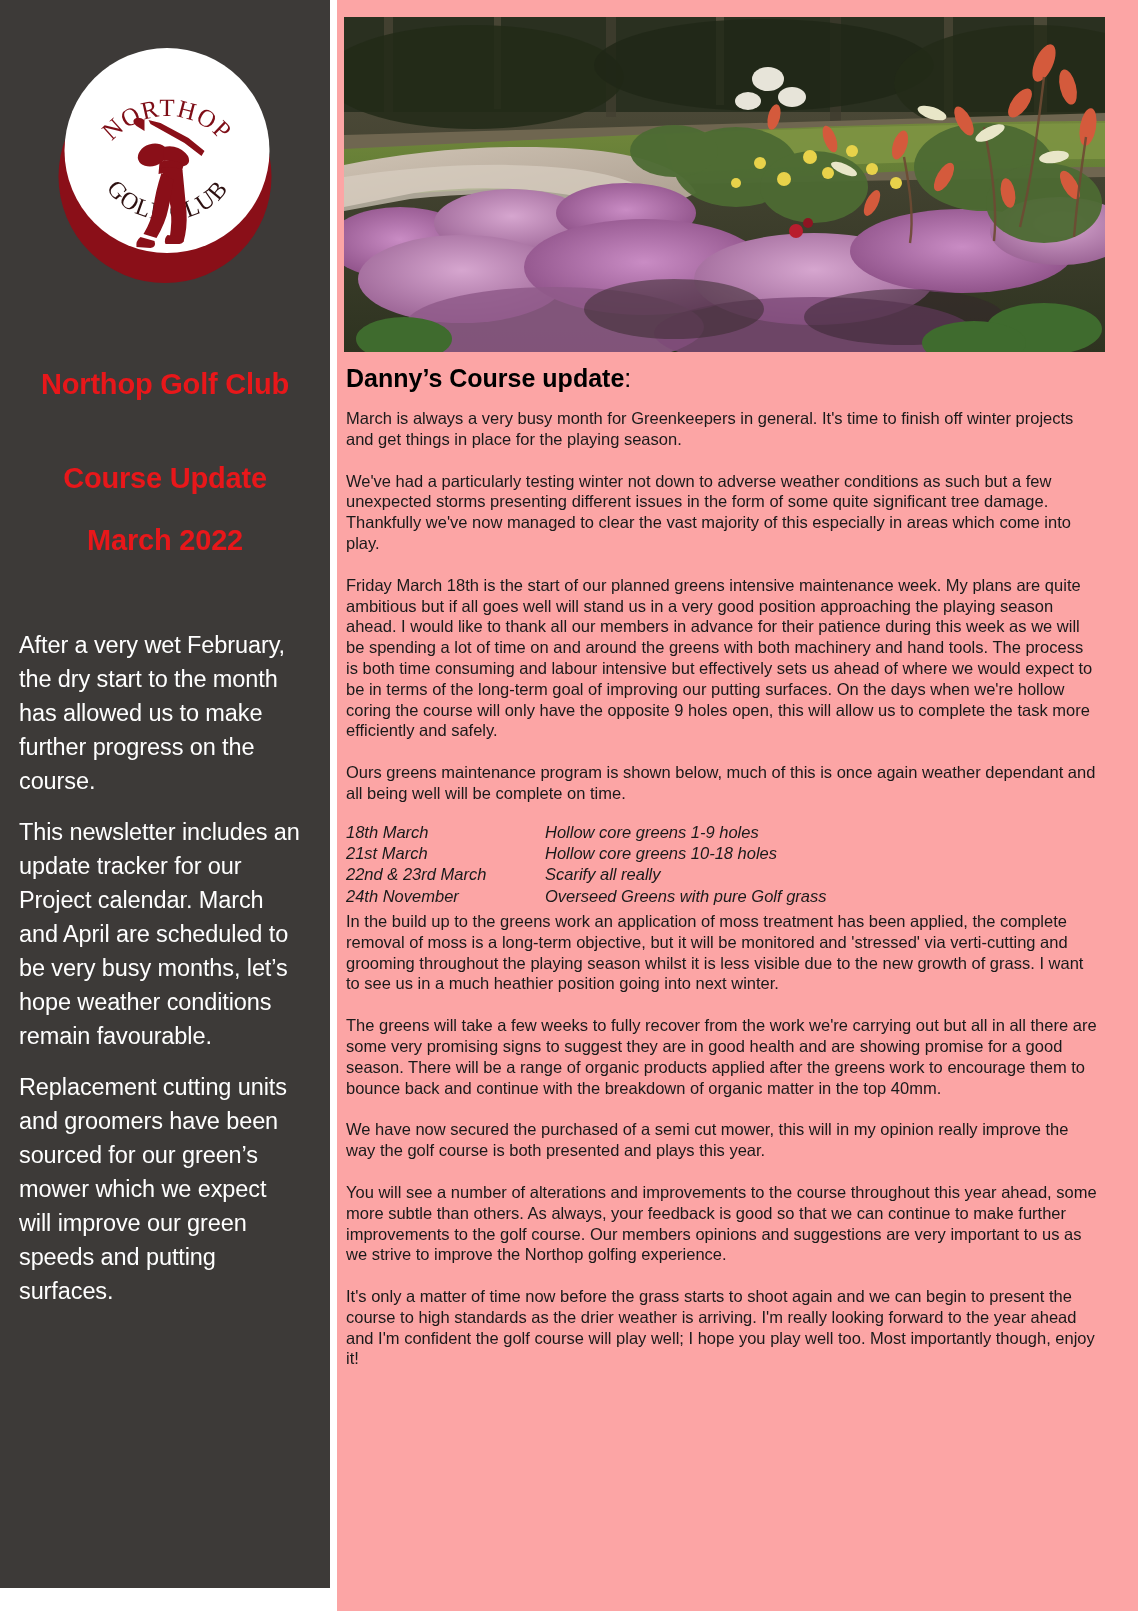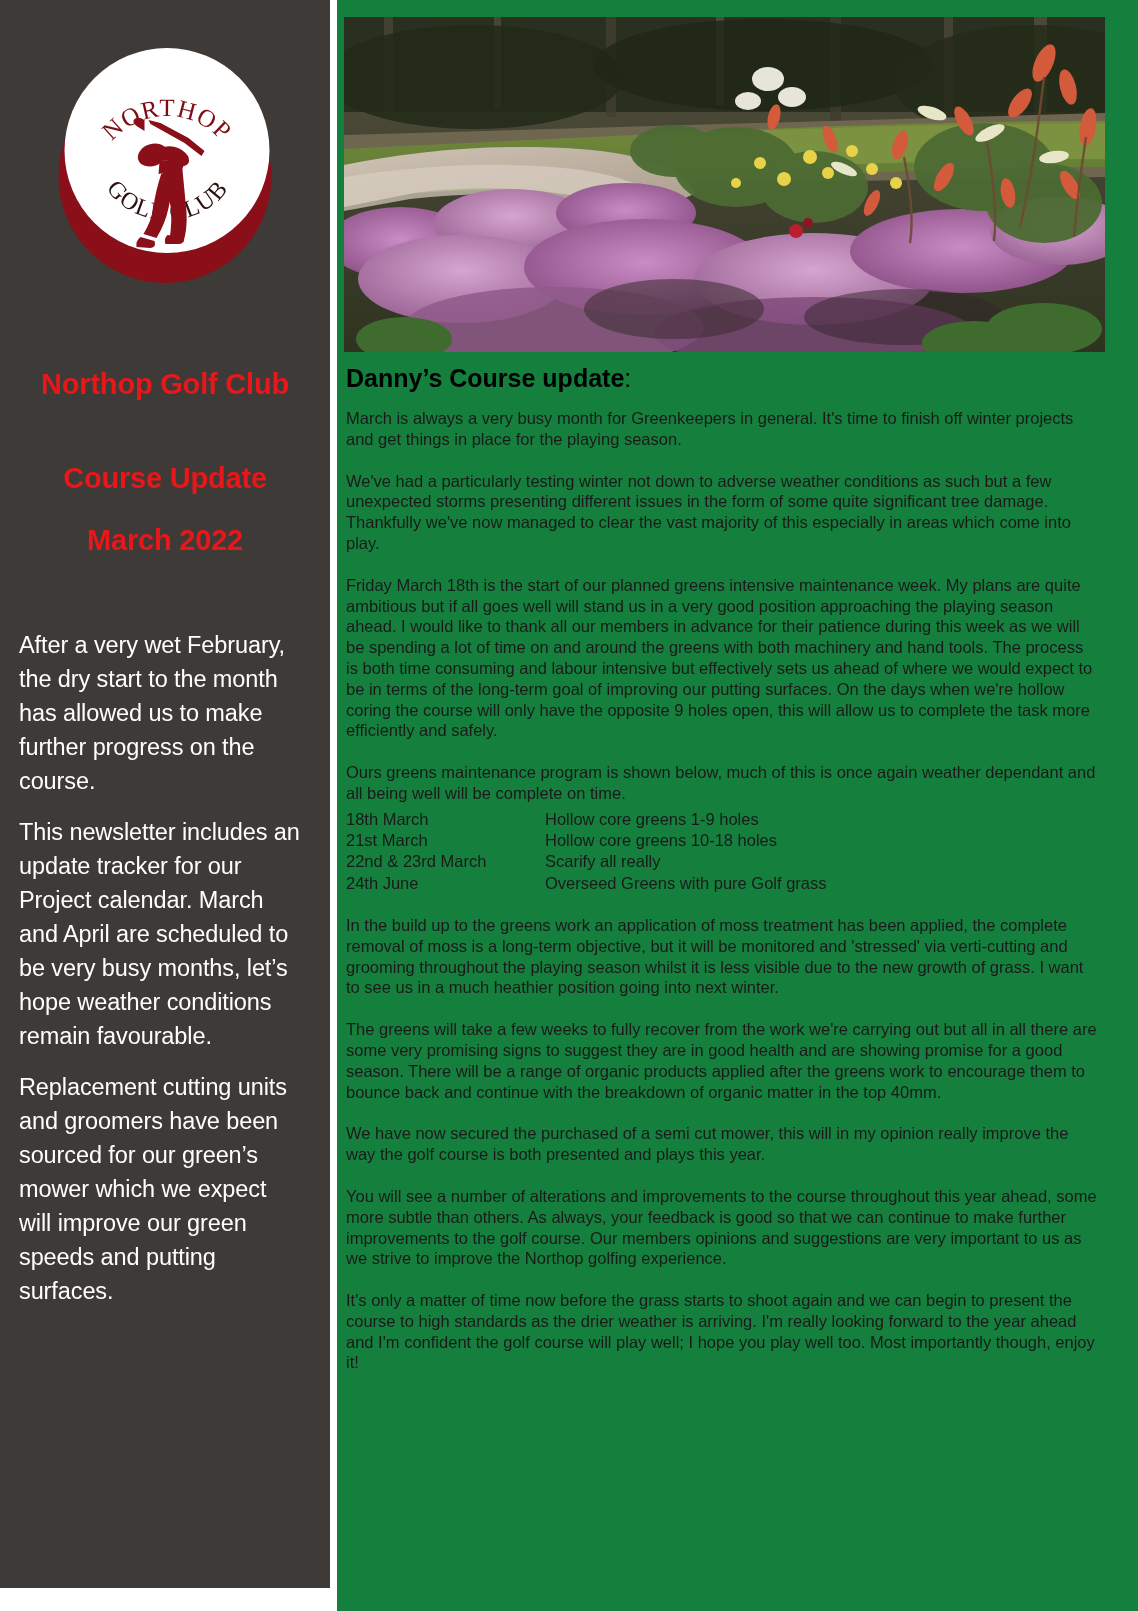--- a/index.html
+++ b/index.html
@@ -83,21 +83,21 @@
   .side-body p { margin: 0 8px 17px 0; }
   .side-body sup { font-size: 0.62em; vertical-align: super; line-height: 0; }
 
   
   .main {
     position: absolute;
     left: 337px;
     top: 0;
     width: 801px;
     height: 1611px;
-    background: #15803d;
+    background: #fca5a5;
   }
 
   .photo {
     position: absolute;
     left: 7px;
     top: 17px;
     width: 761px;
     height: 335px;
     overflow: hidden;
     background: #5d6b3f;
@@ -117,25 +117,26 @@
   .article {
     position: absolute;
     left: 9px;
     top: 408px;
     width: 752px;
     color: #1a1a1a;
     font-size: 16.5px;
     line-height: 20.8px;
   }
   .article p { margin: 0 0 21px 0; }
-  .article p.tight { margin-bottom: 5px; }
+  .article p.tight { margin-bottom: 18px; }
 
   .schedule {
-    margin: 0 0 21px 0;
+    margin: 0 0 4px 0;
     border-collapse: collapse;
+    font-style: italic;
   }
   .schedule td {
     padding: 0 0 0.5px 0;
     font-size: 16.5px;
     line-height: 20.8px;
     color: #1a1a1a;
     vertical-align: top;
   }
   .schedule td.date-col { width: 199px; padding-right: 0; }
 </style>
@@ -320,21 +321,21 @@
         </tr>
         <tr>
           <td class="date-col">21st March</td>
           <td>Hollow core greens 10-18 holes</td>
         </tr>
         <tr>
           <td class="date-col">22nd &amp; 23rd March</td>
           <td>Scarify all really</td>
         </tr>
         <tr>
-          <td class="date-col">24th June</td>
+          <td class="date-col">24th November</td>
           <td>Overseed Greens with pure Golf grass</td>
         </tr>
       </tbody>
     </table>
 
     <p>In the build up to the greens work an application of moss treatment has been applied, the complete removal of moss is a long-term objective, but it will be monitored and 'stressed' via verti-cutting and grooming throughout the playing season whilst it is less visible due to the new growth of grass.  I want to see us in a much heathier position going into next winter.</p>
     <p>The greens will take a few weeks to fully recover from the work we're carrying out but all in all there are some very promising signs to suggest they are in good health and are showing promise for a good season.  There will be a range of organic products applied after the greens work to encourage them to bounce back and continue with the breakdown of organic matter in the top 40mm.</p>
     <p>We have now secured the purchased of a semi cut mower, this will in my opinion really improve the way the golf course is both presented and plays this year.</p>
     <p>You will see a number of alterations and improvements to the course throughout this year ahead, some more subtle than others.  As always, your feedback is good so that we can continue to make further improvements to the golf course.  Our members opinions and suggestions are very important to us as we strive to improve the Northop golfing experience.</p>
     <p>It's only a matter of time now before the grass starts to shoot again and we can begin to present the course to high standards as the drier weather is arriving.  I'm really looking forward to the year ahead and I'm confident the golf course will play well; I hope you play well too.  Most importantly though, enjoy it!</p>

